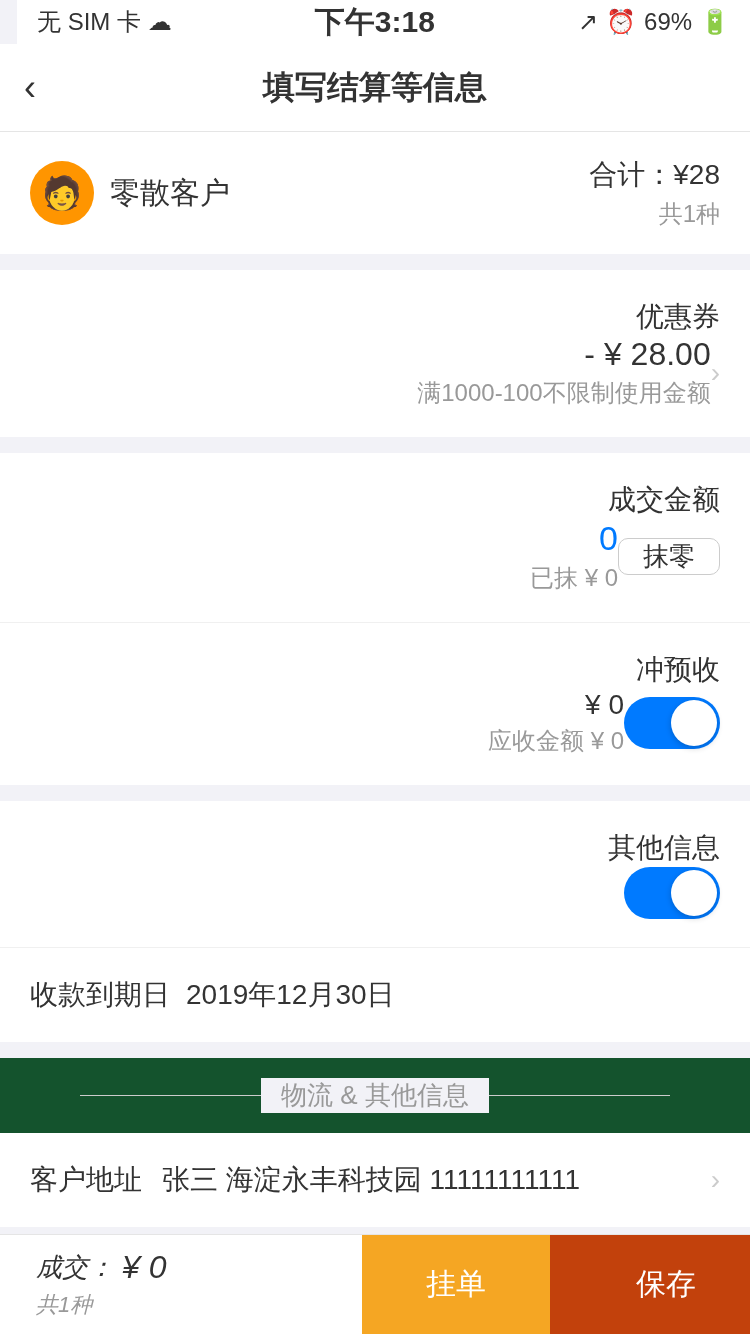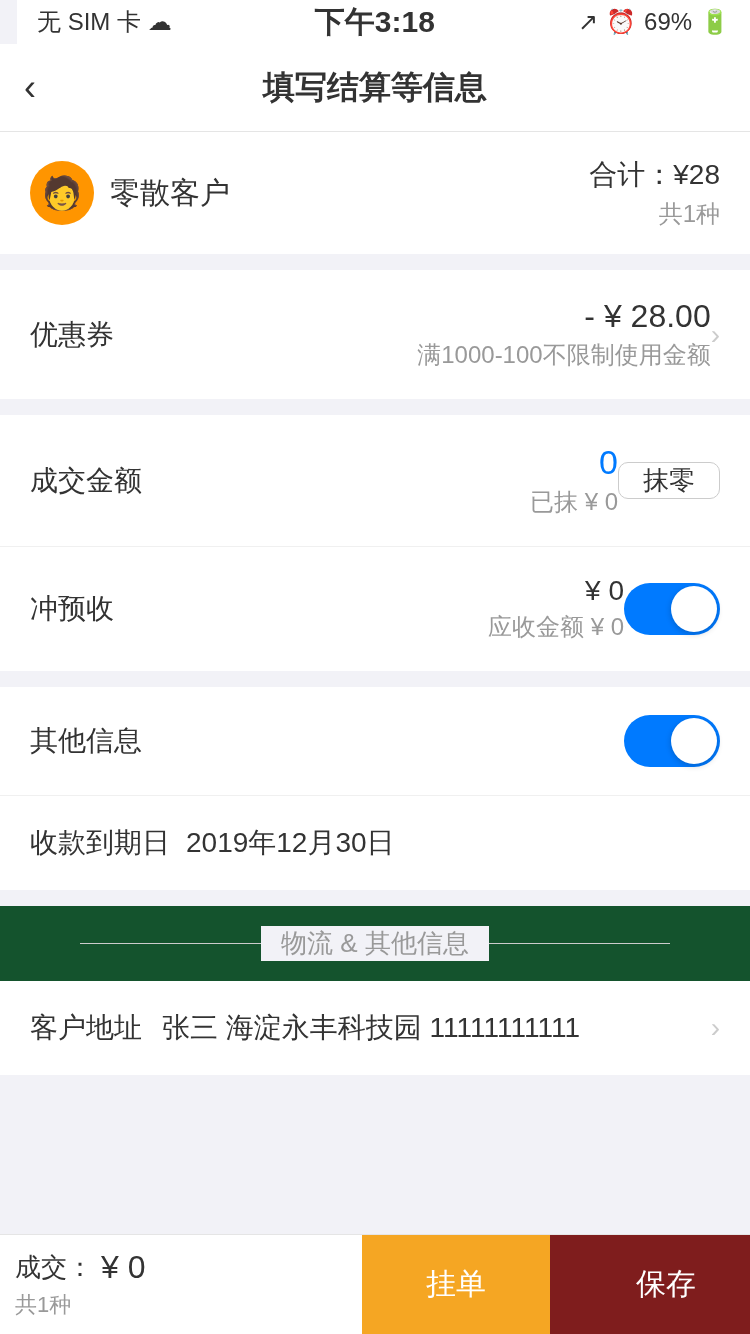--- a/index.html
+++ b/index.html
@@ -82,25 +82,26 @@
       font-size: 32px;
     }
     .customer-name { font-size: 30px; color: #333; }
     .customer-summary { text-align: right; }
     .total-amount { font-size: 28px; color: #333; }
     .total-count { font-size: 24px; color: #999; margin-top: 4px; }
 
     
     .info-row {
       display: flex;
-      align-items: center;
+      align-items: flex-end;
       justify-content: space-between;
       padding: 28px 30px;
       border-top: 1px solid #f0f0f0;
       min-height: 90px;
+      flex-direction: column;
     }
     .info-row:first-child { border-top: none; }
     .row-label { font-size: 28px; color: #333; }
     .row-right { display: flex; align-items: center; }
     .row-value-group { text-align: right; }
     .discount-amount { font-size: 32px; color: #333; font-weight: 500; }
     .discount-desc { font-size: 24px; color: #999; margin-top: 4px; }
     .chevron { font-size: 28px; color: #ccc; }
 
     
@@ -209,40 +210,41 @@
       background: #fff;
       display: flex;
       align-items: stretch;
       border-top: 1px solid #e5e5e5;
     }
     .bottom-info {
       flex: 1;
       display: flex;
       flex-direction: column;
       justify-content: center;
-      padding: 0 15px;
+      padding: 0 36px;
+      font-style: italic;
     }
     .bottom-deal { font-size: 28px; color: #333; display: flex; align-items: center; gap: 8px; }
     .bottom-deal-label { font-size: 26px; color: #333; }
     .bottom-deal-amount { font-size: 32px; color: #333; font-weight: 500; }
     .bottom-count { font-size: 22px; color: #999; margin-top: 4px; }
     .btn-hang {
       width: 188px;
       background: #f5a623;
       display: flex;
       align-items: center;
       justify-content: center;
       font-size: 30px;
       color: #fff;
       font-weight: 500;
       cursor: pointer;
     }
     .btn-save {
       width: 200px;
-      background: #7f1d1d;
+      background: #c2410c;
       display: flex;
       align-items: center;
       justify-content: center;
       font-size: 30px;
       color: #fff;
       font-weight: 500;
       cursor: pointer;
       padding-left: 32px;
     }
 

